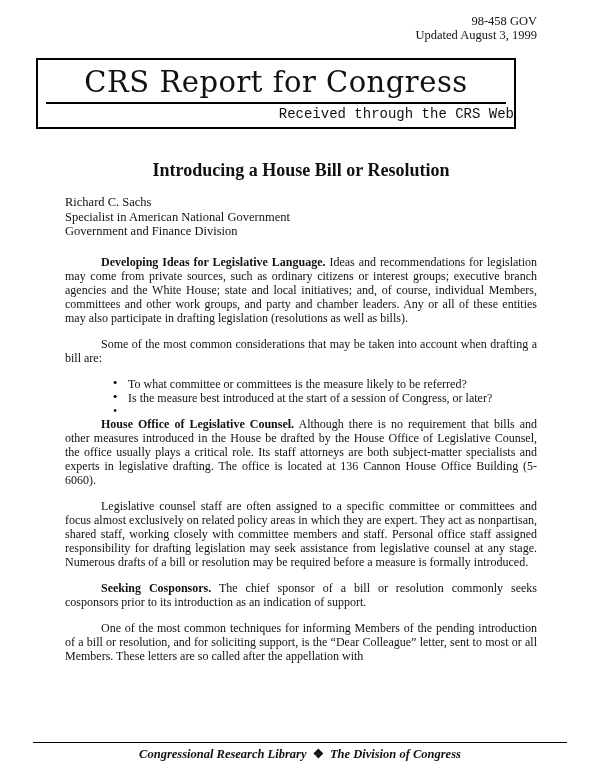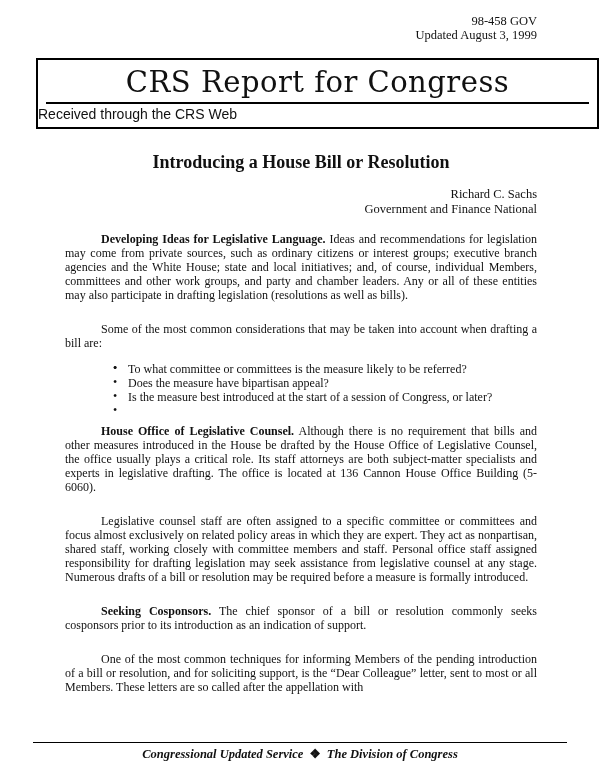--- a/index.html
+++ b/index.html
@@ -10,45 +10,45 @@
     font-family:"Liberation Serif", serif;
     overflow:hidden;
   }
   
   .doc-id {
     position:absolute; top:14px; right:63px;
     text-align:right; font-size:12.5px; line-height:14px;
   }
   
   .banner {
-    position:absolute; top:58px; left:36px; width:563px;
+    position:absolute; top:58px; left:36px; width:480px;
     border:2px solid #000; background:#fff;
   }
   .banner-title {
     font-family:"DejaVu Serif", serif;
     font-size:29px; line-height:34px; text-align:center;
     padding-top:5px; letter-spacing:0.5px; font-weight:400;
   }
   .banner-rule { border:none; border-top:2px solid #000; margin:3px 8px 0 8px; }
   .banner-sub {
-    font-family:Liberation Sans, sans-serif;
-    font-size:14px; line-height:18px; text-align:left; padding:1px 0 4px 0;
+    font-family:Liberation Mono, monospace;
+    font-size:14px; line-height:18px; text-align:right; padding:1px 0 4px 0;
   }
   
   .content { position:absolute; top:152px; left:65px; width:472px; }
   .report-title {
     text-align:center; font-size:18px; line-height:20px; font-weight:bold;
-    margin-top:0;
+    margin-top:8px;
   }
   .author-block {
-    text-align:right; font-size:12.5px; line-height:14.5px; margin-top:15px;
+    text-align:left; font-size:12.5px; line-height:14.5px; margin-top:15px;
   }
   .body-text p {
     font-size:12px; line-height:14px; text-align:justify;
-    text-indent:36px; margin-top:20px;
+    text-indent:36px; margin-top:12px;
   }
   .body-text p.first { margin-top:16px; }
   .bullets { list-style:none; margin-top:12px; }
   .bullets li {
     position:relative; padding-left:63px; font-size:12px; line-height:14px;
     white-space:nowrap;
   }
   .bullets li .marker { position:absolute; left:48px; top:-1px; font-size:12px; }
   
   .footer-rule {
@@ -75,46 +75,47 @@
     <div class="banner-title">CRS Report for Congress</div>
     <hr class="banner-rule">
     <div class="banner-sub">Received through the CRS Web</div>
   </div>
 
   <div class="content">
     <div class="report-title">Introducing a House Bill or Resolution</div>
 
     <div class="author-block">
       <div>Richard C. Sachs</div>
-      <div>Government and Finance National</div>
+      <div>Specialist in American National Government</div>
+      <div>Government and Finance Division</div>
     </div>
 
     <div class="body-text">
       <p class="first"><b>Developing Ideas for Legislative Language.</b> <span>Ideas and recommendations for legislation may come from private sources, such as ordinary citizens or interest groups; executive branch agencies and the White House; state and local initiatives; and, of course, individual Members, committees and other work groups, and party and chamber leaders. Any or all of these entities may also participate in drafting legislation (resolutions as well as bills).</span></p>
 
       <p>Some of the most common considerations that may be taken into account when drafting a bill are:</p>
 
       <ul class="bullets">
         <li><span class="marker">•</span></li>
         <li><span class="marker">•</span><span>To what committee or committees is the measure likely to be referred?</span></li>
-        <li><span class="marker">•</span><span>Does the measure have bipartisan appeal?</span></li>
+        <li><span class="marker">•</span></li>
         <li><span class="marker">•</span><span>Is the measure best introduced at the start of a session of Congress, or later?</span></li>
         <li><span class="marker">•</span></li>
       </ul>
 
       <p><b>House Office of Legislative Counsel.</b> <span>Although there is no requirement that bills and other measures introduced in the House be drafted by the House Office of Legislative Counsel, the office usually plays a critical role. Its staff attorneys are both subject-matter specialists and experts in legislative drafting. The office is located at 136 Cannon House Office Building (5-6060).</span></p>
 
       <p>Legislative counsel staff are often assigned to a specific committee or committees and focus almost exclusively on related policy areas in which they are expert. They act as nonpartisan, shared staff, working closely with committee members and staff. Personal office staff assigned responsibility for drafting legislation may seek assistance from legislative counsel at any stage. Numerous drafts of a bill or resolution may be required before a measure is formally introduced.</p>
 
       <p><b>Seeking Cosponsors.</b> <span>The chief sponsor of a bill or resolution commonly seeks cosponsors prior to its introduction as an indication of support.</span></p>
 
       <p>One of the most common techniques for informing Members of the pending introduction of a bill or resolution, and for soliciting support, is the “Dear Colleague” letter, sent to most or all Members. These letters are so called after the appellation with</p>
     </div>
   </div>
 
   <hr class="footer-rule">
   <div class="footer-text">
-    <span>Congressional Updated Service</span>
+    <span>Congressional Research Library</span>
     <span class="sep">❖</span>
     <span>The Division of Congress</span>
   </div>
 
 </div>
 
 </body></html>

